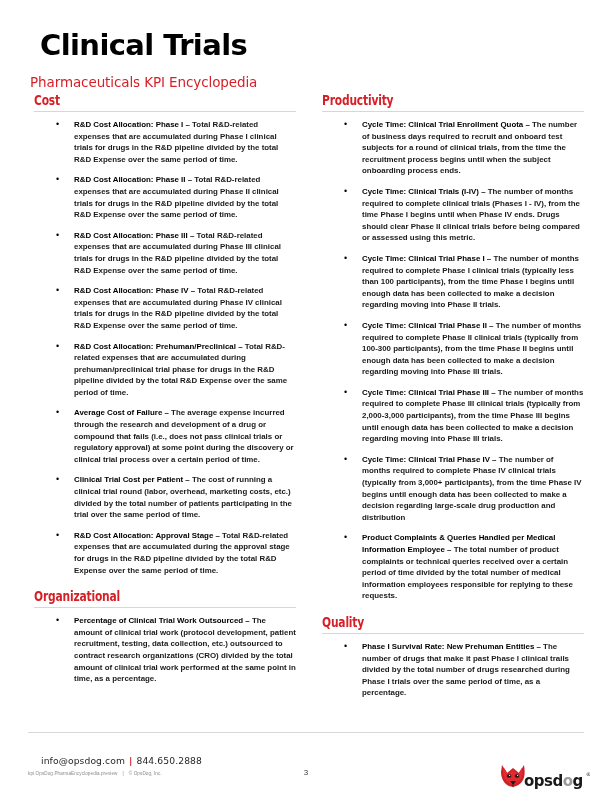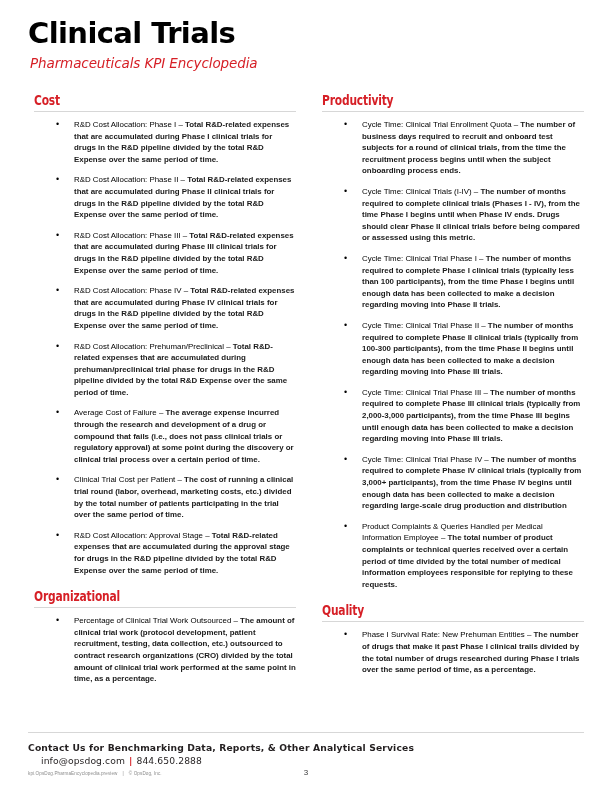--- a/index.html
+++ b/index.html
@@ -29,26 +29,25 @@
     top: 18px;
     width: 560px;
   }
   .doc-title {
     font-family: "DejaVu Sans", sans-serif;
     font-size: 29px;
     font-weight: bold;
     letter-spacing: -0.6px;
     color: #000000;
     line-height: 1.1;
-    margin: 0;
+    margin: 12px;
   }
   .doc-subtitle {
     font-family: "DejaVu Sans", sans-serif;
     font-size: 13.5px;
-    font-style: italic;
     color: #d61f26;
     letter-spacing: -0.1px;
     margin: 5px 0 0 2px;
   }
 
   
   .columns {
     position: absolute;
     left: 0;
     top: 92px;
@@ -105,21 +104,21 @@
   ul.kpis > li:last-child { margin-bottom: 0; }
   ul.kpis > li .bullet {
     position: absolute;
     left: 22px;
     top: 0px;
     font-size: 9px;
     line-height: 11.6px;
     color: #000000;
   }
   .kpi-name {
-    font-weight: normal;
+    font-weight: bold;
     color: #000000;
   }
   .kpi-desc {
     font-weight: bold;
     text-align: center;
   }
 
   
   .footer {
     position: absolute;
@@ -243,23 +242,40 @@
           <div class="section-rule"></div>
           <ul class="kpis">
             <li><span class="bullet">•</span><span class="kpi-name">Phase I Survival Rate: New Prehuman Entities –</span><span class="kpi-desc"> The number of drugs that make it past Phase I clinical trails divided by the total number of drugs researched during Phase I trials over the same period of time, as a percentage.</span></li>
           </ul>
         </div>
       </div>
   </div>
 
   <div class="footer">
     <div class="footer-rule"></div>
-    <div class="footer-contact">Contact Us for Benchmarking Data, Reports, &amp; Other Analytical Services</div>
     <div class="footer-info">
       <span>info@opsdog.com</span><span class="sep">|</span><span>844.650.2888</span>
     </div>
     <div class="footer-meta">
       <span>kpi.OpsDog.PharmaEncyclopedia.preview</span><span class="sep2">|</span><span>© OpsDog, Inc.</span>
     </div>
     <div class="page-number">3</div>
 
+    <div class="logo">
+      <svg viewBox="0 0 92 30" width="92" height="30" aria-hidden="true">
+
+        <g>
+          <path d="M4 3 L9 11 L15 6 L21 11 L26 3 C27 9 27 14 25 18 C22 24 15 26 11 24 C6 22 3 16 3 10 Z" fill="#cc2127"></path>
+          <path d="M6 6 L10 12 L15 8 L20 12 L24 6 C25 10 25 14 23 17 C20 22 14 23 11 21 C7 19 5 13 5 9 Z" fill="#e02b31"></path>
+          <ellipse cx="11" cy="14" rx="2.3" ry="1.7" fill="#1a1a1a"></ellipse>
+          <ellipse cx="19" cy="14" rx="2.3" ry="1.7" fill="#1a1a1a"></ellipse>
+          <ellipse cx="11.6" cy="13.5" rx="0.7" ry="0.6" fill="#ffffff"></ellipse>
+          <ellipse cx="19.6" cy="13.5" rx="0.7" ry="0.6" fill="#ffffff"></ellipse>
+          <path d="M12 19 L18 19 L15 23 Z" fill="#1a1a1a"></path>
+          <path d="M13.5 23 L16.5 23 L15 25.5 Z" fill="#8c1518"></path>
+        </g>
+
+        <text x="26" y="24" font-family="DejaVu Sans, sans-serif" font-size="15" font-weight="bold" fill="#1a1a1a" letter-spacing="-0.5">opsd<tspan fill="#9b9b9b">o</tspan><tspan fill="#1a1a1a">g</tspan></text>
+        <text x="88" y="14" font-family="DejaVu Sans, sans-serif" font-size="5" fill="#1a1a1a">®</text>
+      </svg>
+    </div>
   </div>
 </div>
 
 </body></html>

